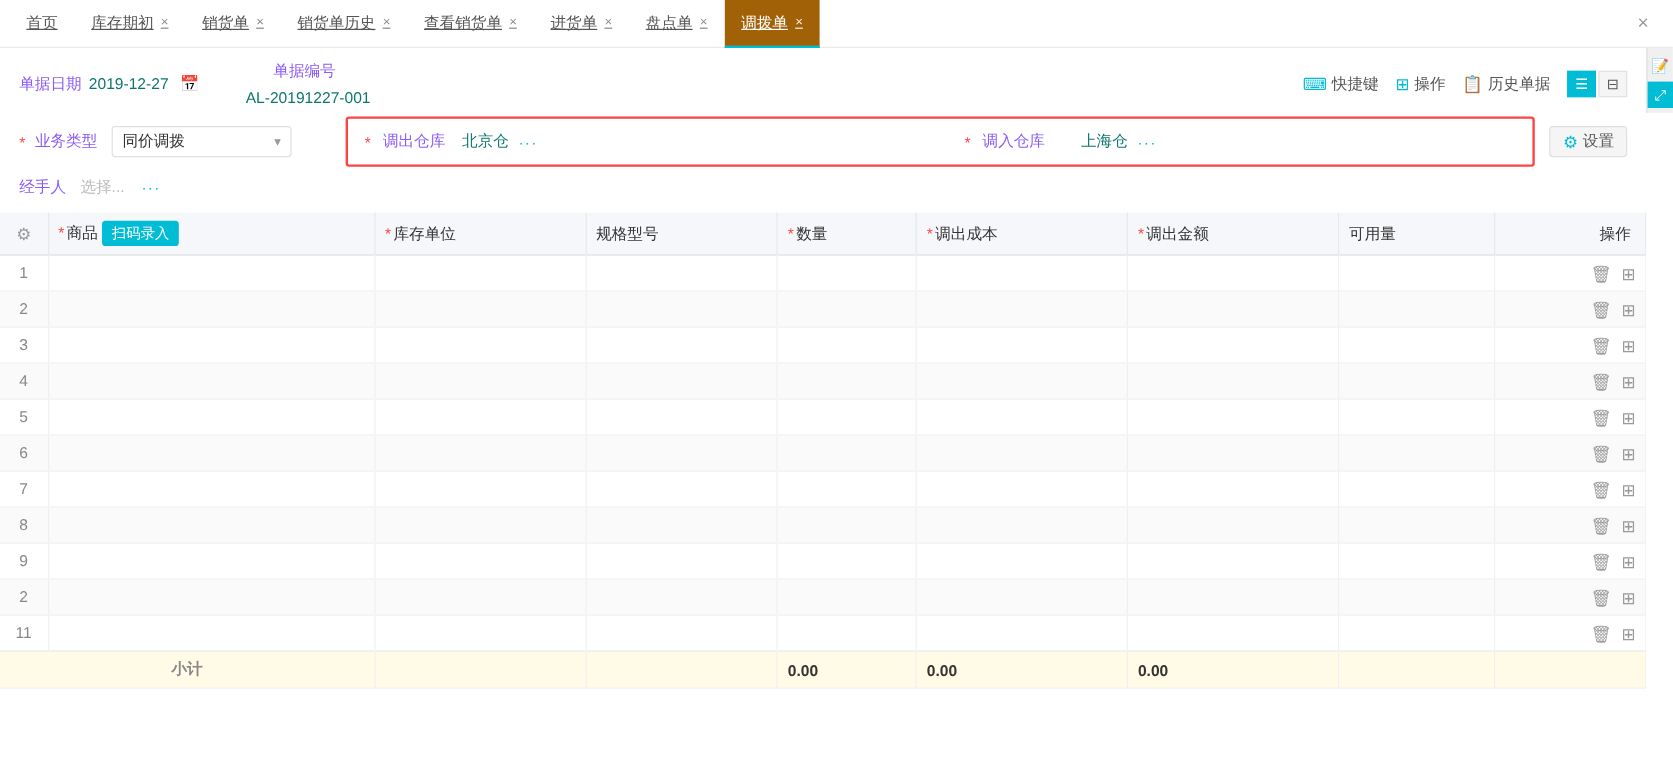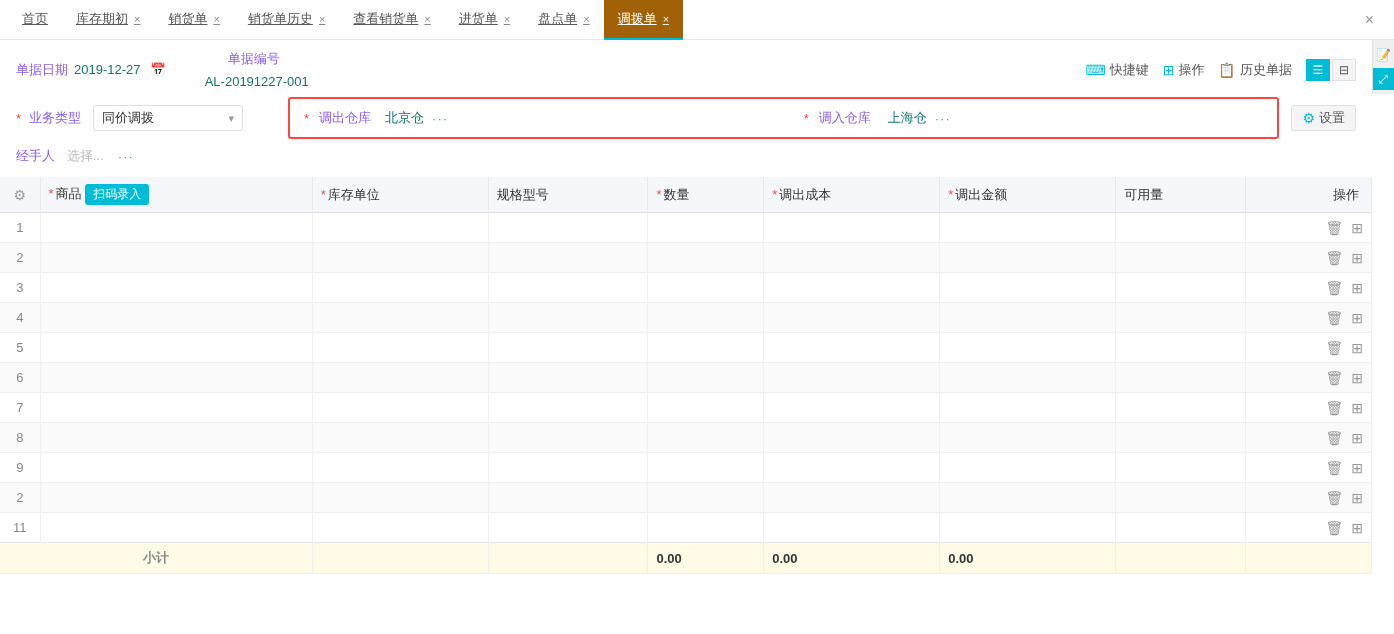--- a/index.html
+++ b/index.html
@@ -372,21 +372,21 @@
           <div class="highlight-field">
             <span class="req">*</span>
             <span class="form-label">调出仓库</span>
             <span class="form-value" style="margin-left:6px;">北京仓</span>
             <span class="ellipsis-btn">···</span>
           </div>
 
           <div class="highlight-field">
             <span class="req">*</span>
             <span class="form-label">调入仓库</span>
-            <span class="form-value" style="margin-left:9px;">上海仓</span>
+            <span class="form-value" style="margin-left:22px;">上海仓</span>
             <span class="ellipsis-btn">···</span>
           </div>
         </div>
 
         <div class="settings-btn">
           <span class="settings-gear">⚙</span>
           <span>设置</span>
         </div>
       </div>
 

